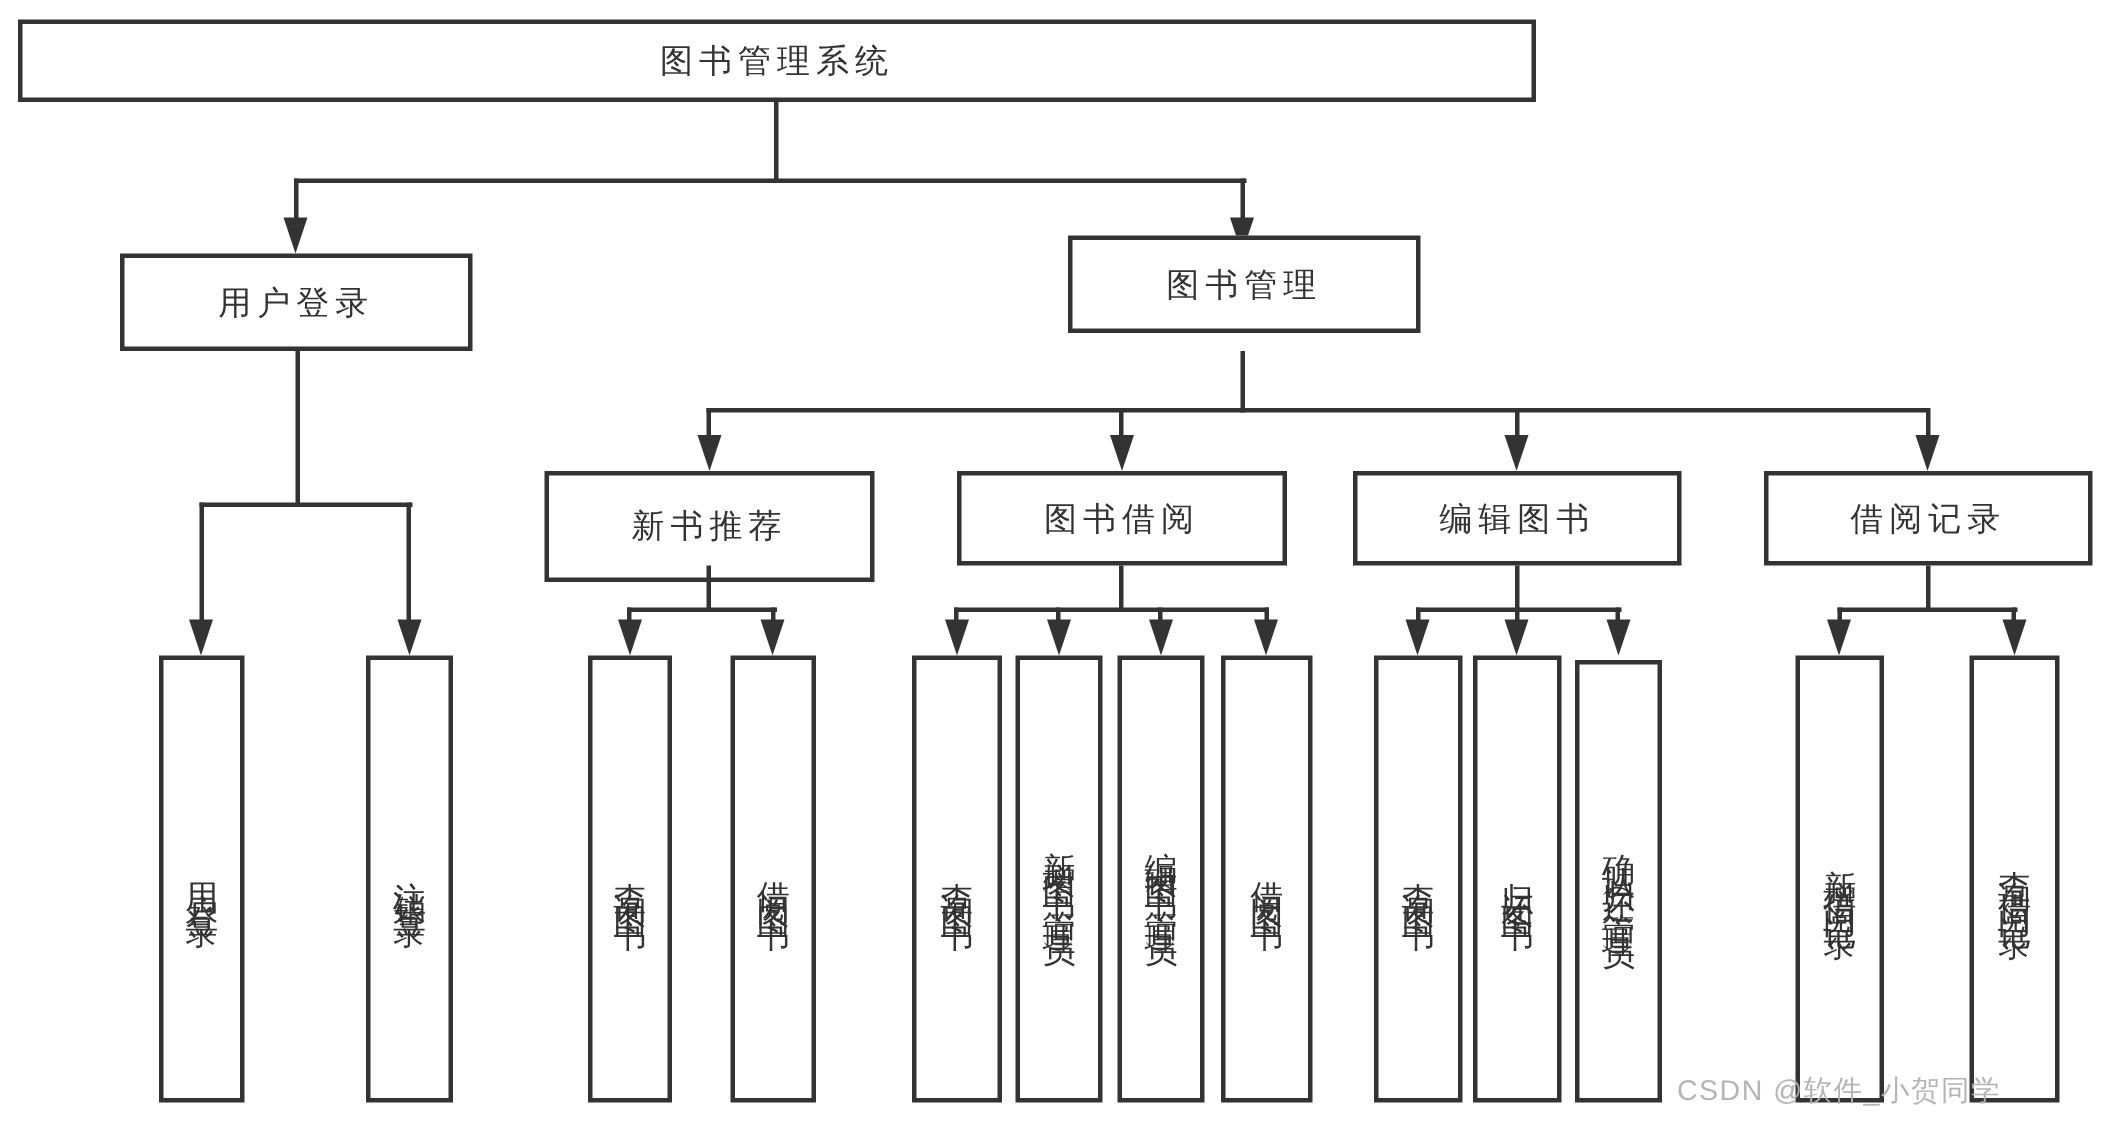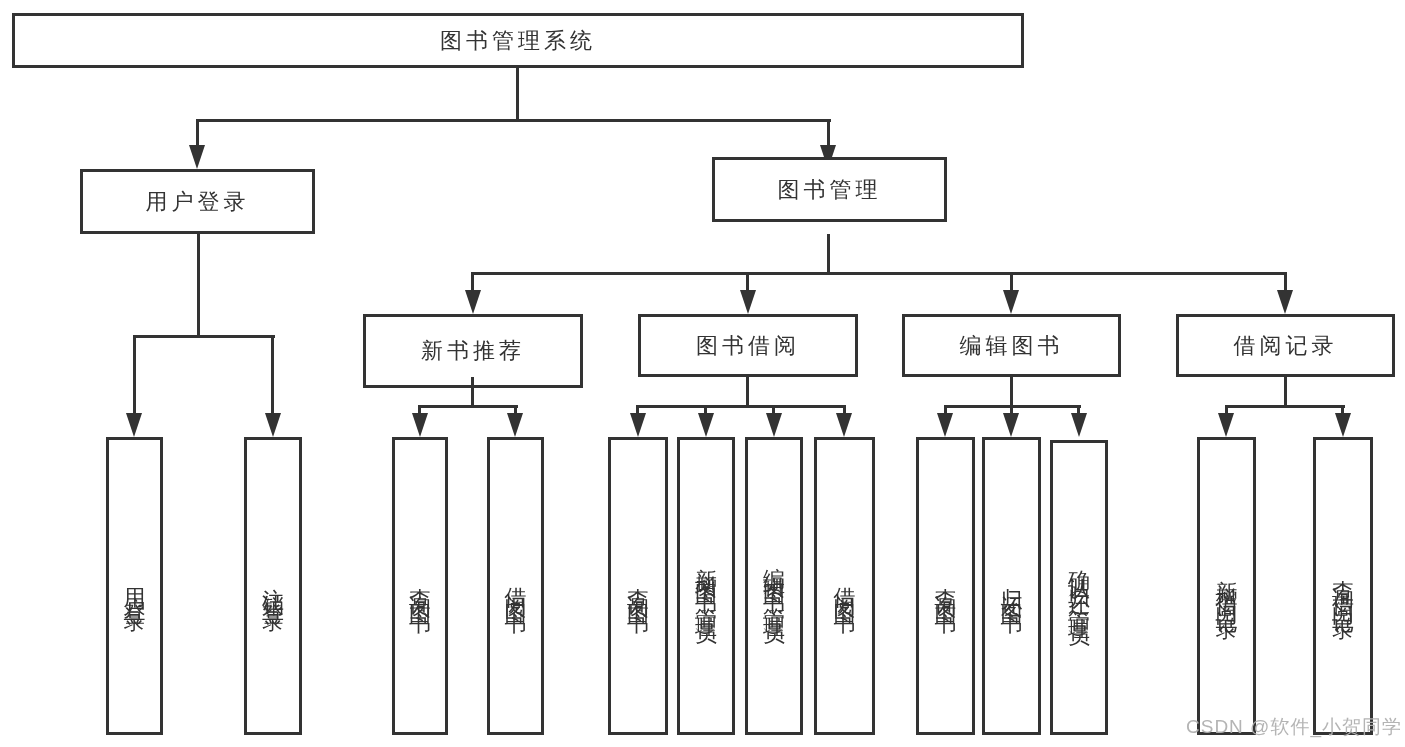--- a/index.html
+++ b/index.html
@@ -17,21 +17,21 @@
     writing-mode:vertical-rl;text-orientation:mixed;
     font-size:22px;letter-spacing:8px;line-height:1;white-space:nowrap;
   }
   .line{position:absolute;background:#333333;}
   .arrow{
     position:absolute;width:0;height:0;
     border-left:8px solid transparent;border-right:8px solid transparent;
     border-top:24px solid #333333;
   }
   .watermark{
-    position:absolute;left:1186px;top:714px;z-index:6;
+    position:absolute;left:1118px;top:714px;z-index:6;
     font-size:19px;color:rgba(176,176,176,0.95);white-space:nowrap;letter-spacing:1px;
   }
 </style>
 </head>
 <body>
 
 <div class="stage">
 
   <div class="box" style="left:12px;top:13px;width:1012px;height:55px">
     <span class="hlabel">图书管理系统</span>

